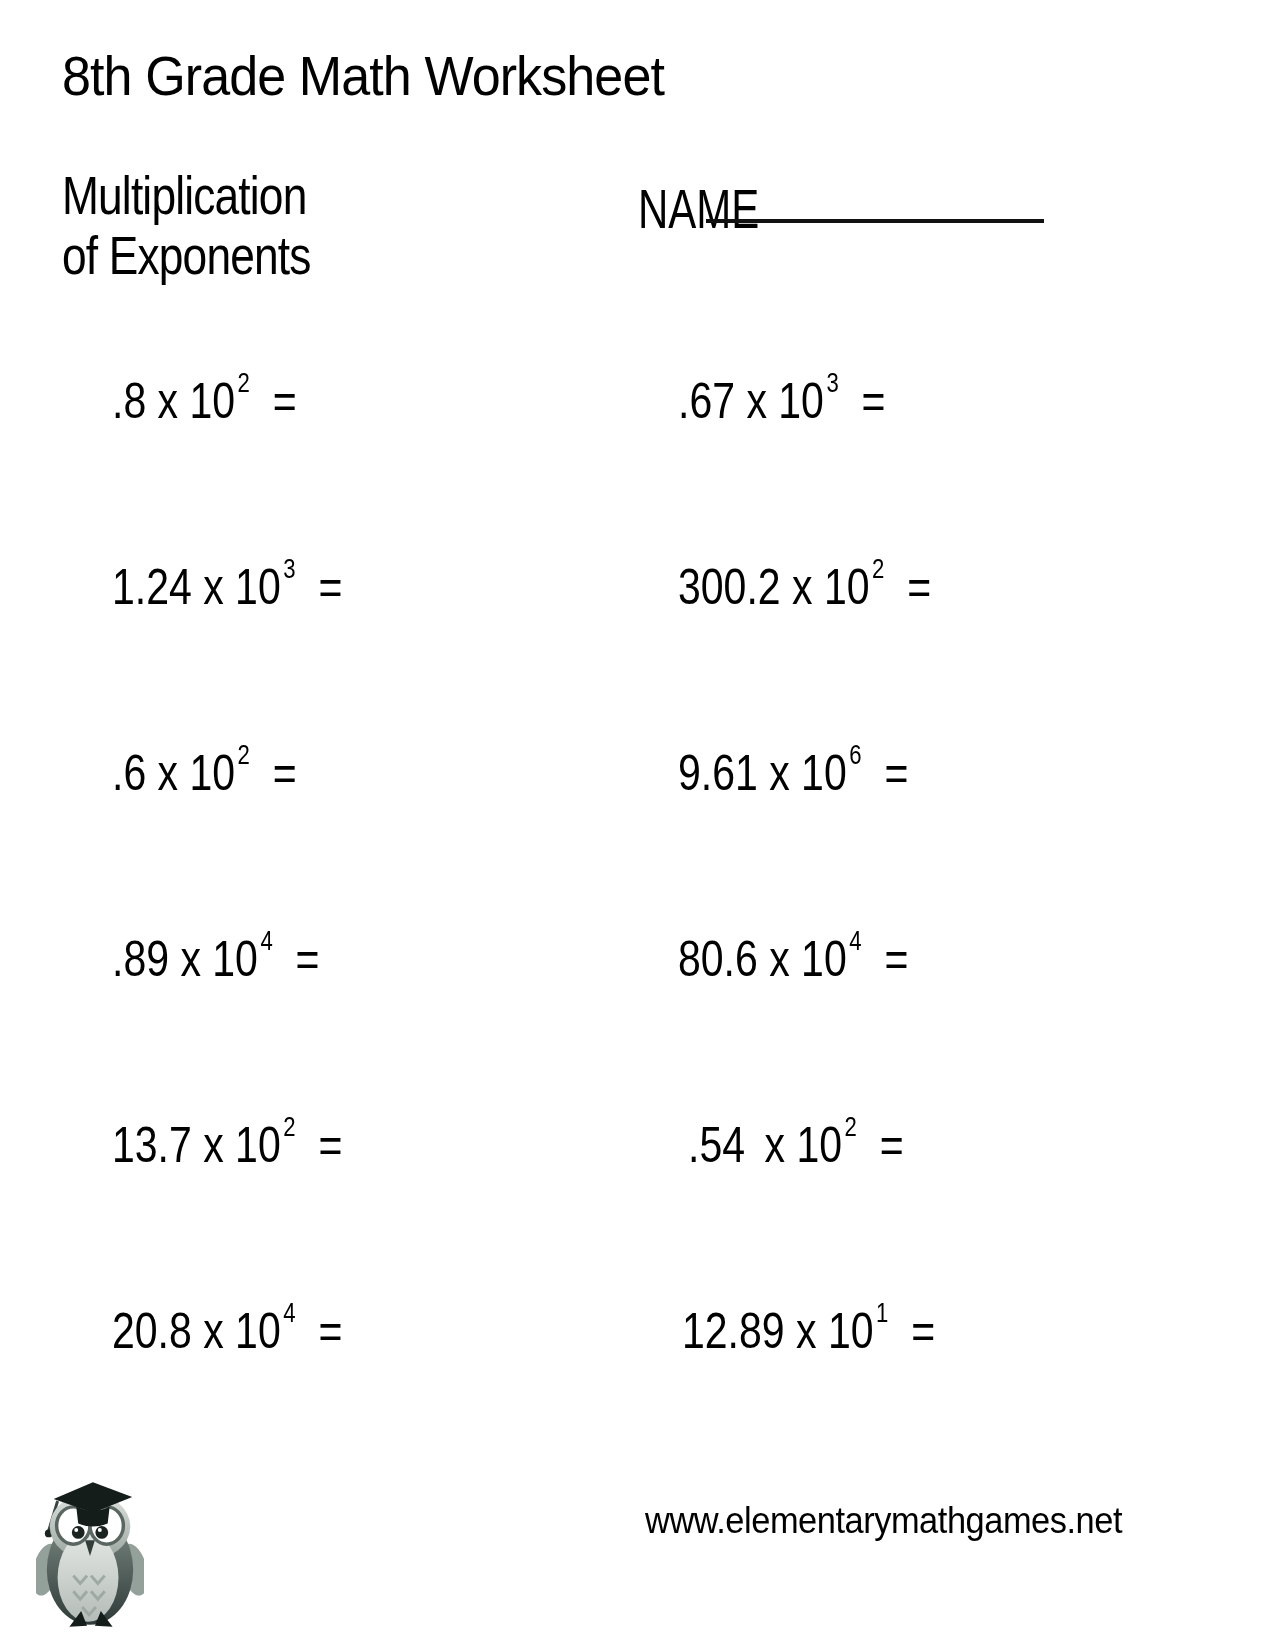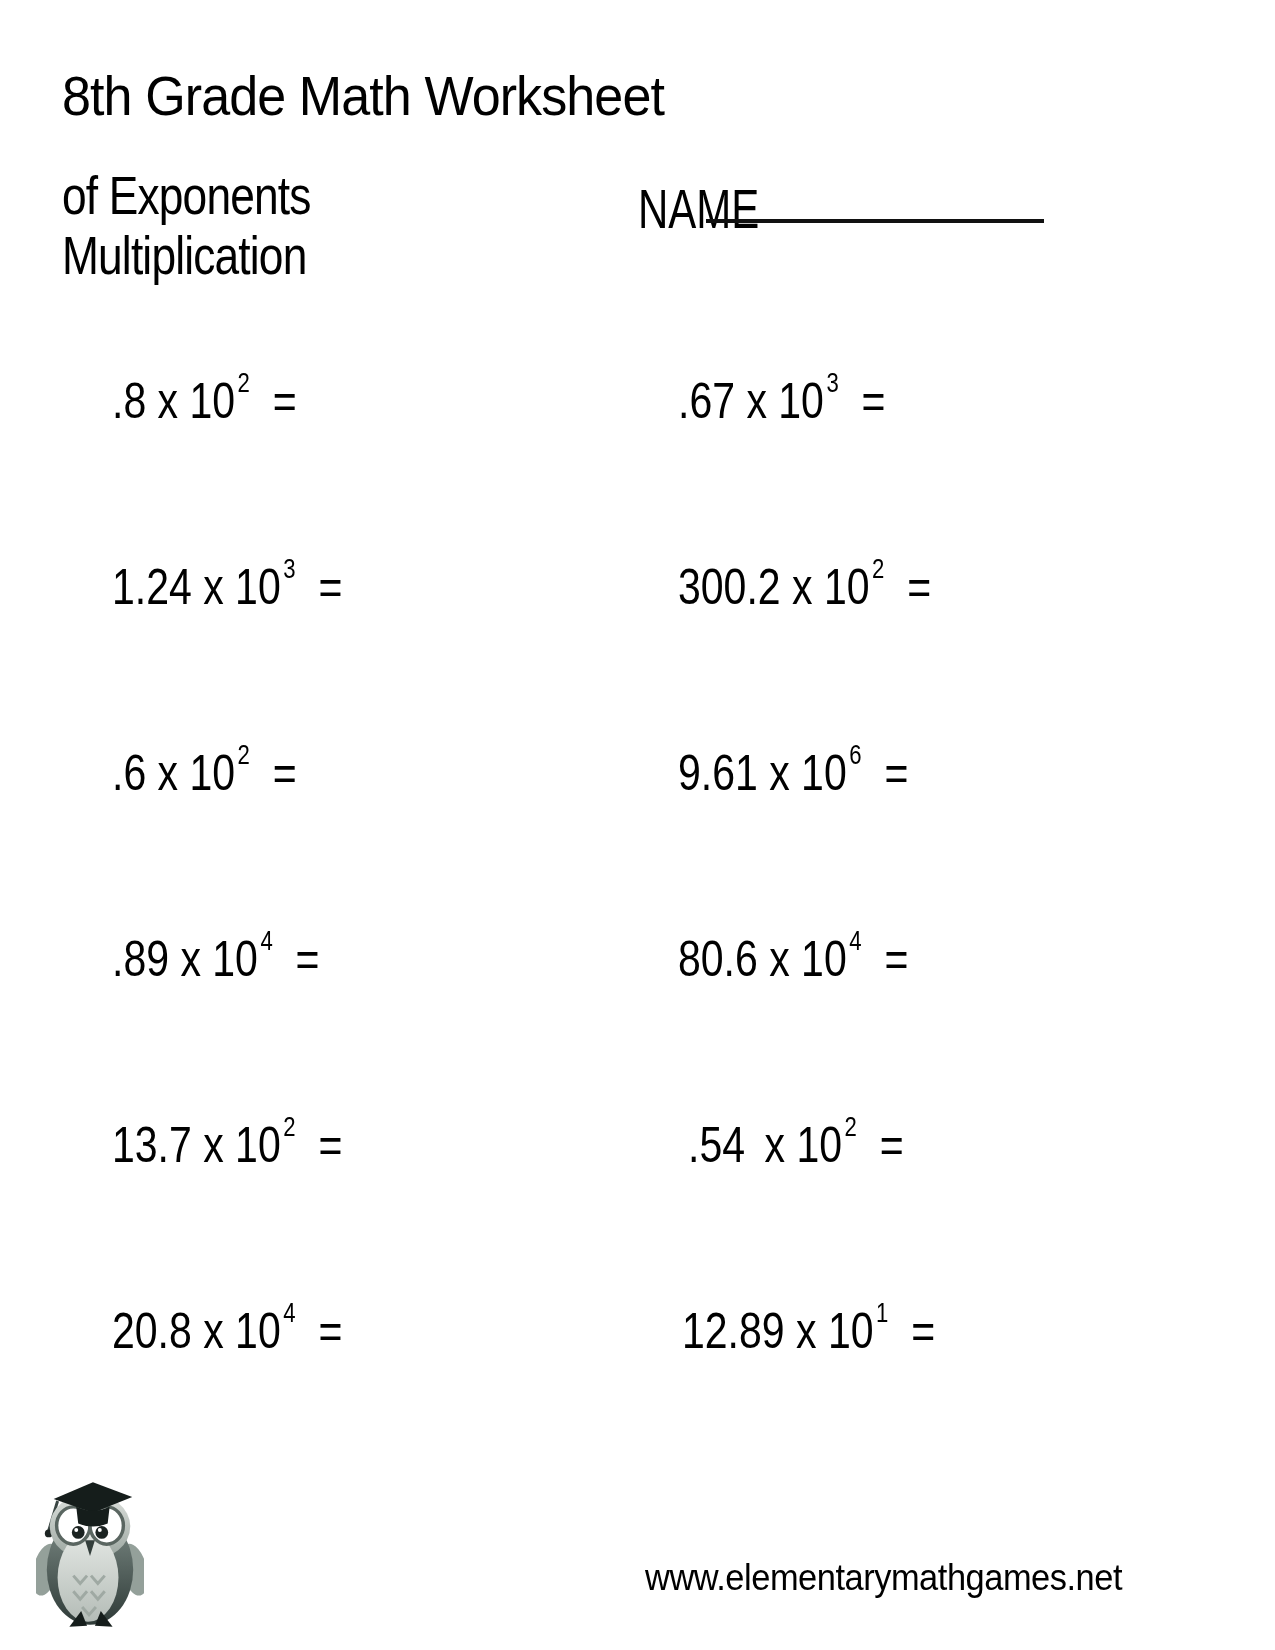--- a/index.html
+++ b/index.html
@@ -13,21 +13,21 @@
   }
   .abs { position:absolute; }
 
   
   .cond      { display:inline-block; transform:scaleX(0.82); transform-origin:0 50%; }
   .cond75    { display:inline-block; transform:scaleX(0.75); transform-origin:0 50%; }
   .cond88    { display:inline-block; transform:scaleX(0.88); transform-origin:0 50%; }
   .cond93    { display:inline-block; transform:scaleX(0.93); transform-origin:0 50%; }
 
   .title {
-    left:62px; top:68px;
+    left:62px; top:48px;
     font-size:56px; line-height:1; letter-spacing:-1px;
     white-space:nowrap;
   }
   .subtitle {
     left:62px; top:165px;
     font-size:54px; line-height:60px; letter-spacing:-1px;
   }
   .subtitle > span { display:block; }
 
   .name-label {
@@ -59,37 +59,37 @@
     background:linear-gradient(180deg,#161f1f 0%,#26322f 38%,#55655f 68%,#a6b5ae 100%);
     -webkit-background-clip:text;
     background-clip:text;
     -webkit-text-fill-color:transparent;
     color:#2c3835;
   }
   .logo-line1 { left:145px; top:1500px; font-size:47px; }
   .logo-line2 { left:131px; top:1549px; font-size:61px; }
 
   .website {
-    left:645px; top:1557px;
+    left:645px; top:1500px;
     font-size:37px; letter-spacing:-0.5px;
     white-space:nowrap;
   }
 
   .owl { left:36px; top:1478px; }
 </style>
 </head>
 <body>
 
 <div class="abs title">
   <span class="cond93">8th Grade Math Worksheet</span>
 </div>
 
 <div class="abs subtitle">
+  <span><span class="cond">Multiplication</span></span>
   <span><span class="cond">of Exponents</span></span>
-  <span><span class="cond">Multiplication</span></span>
 </div>
 
 <div class="abs name-label">
   <span class="cond75">NAME</span>
 </div>
 <div class="abs name-line"></div>
 
 <div class="problem" style="left:112px; top:376px;">
   <span>.8</span>
   <span>x</span>

